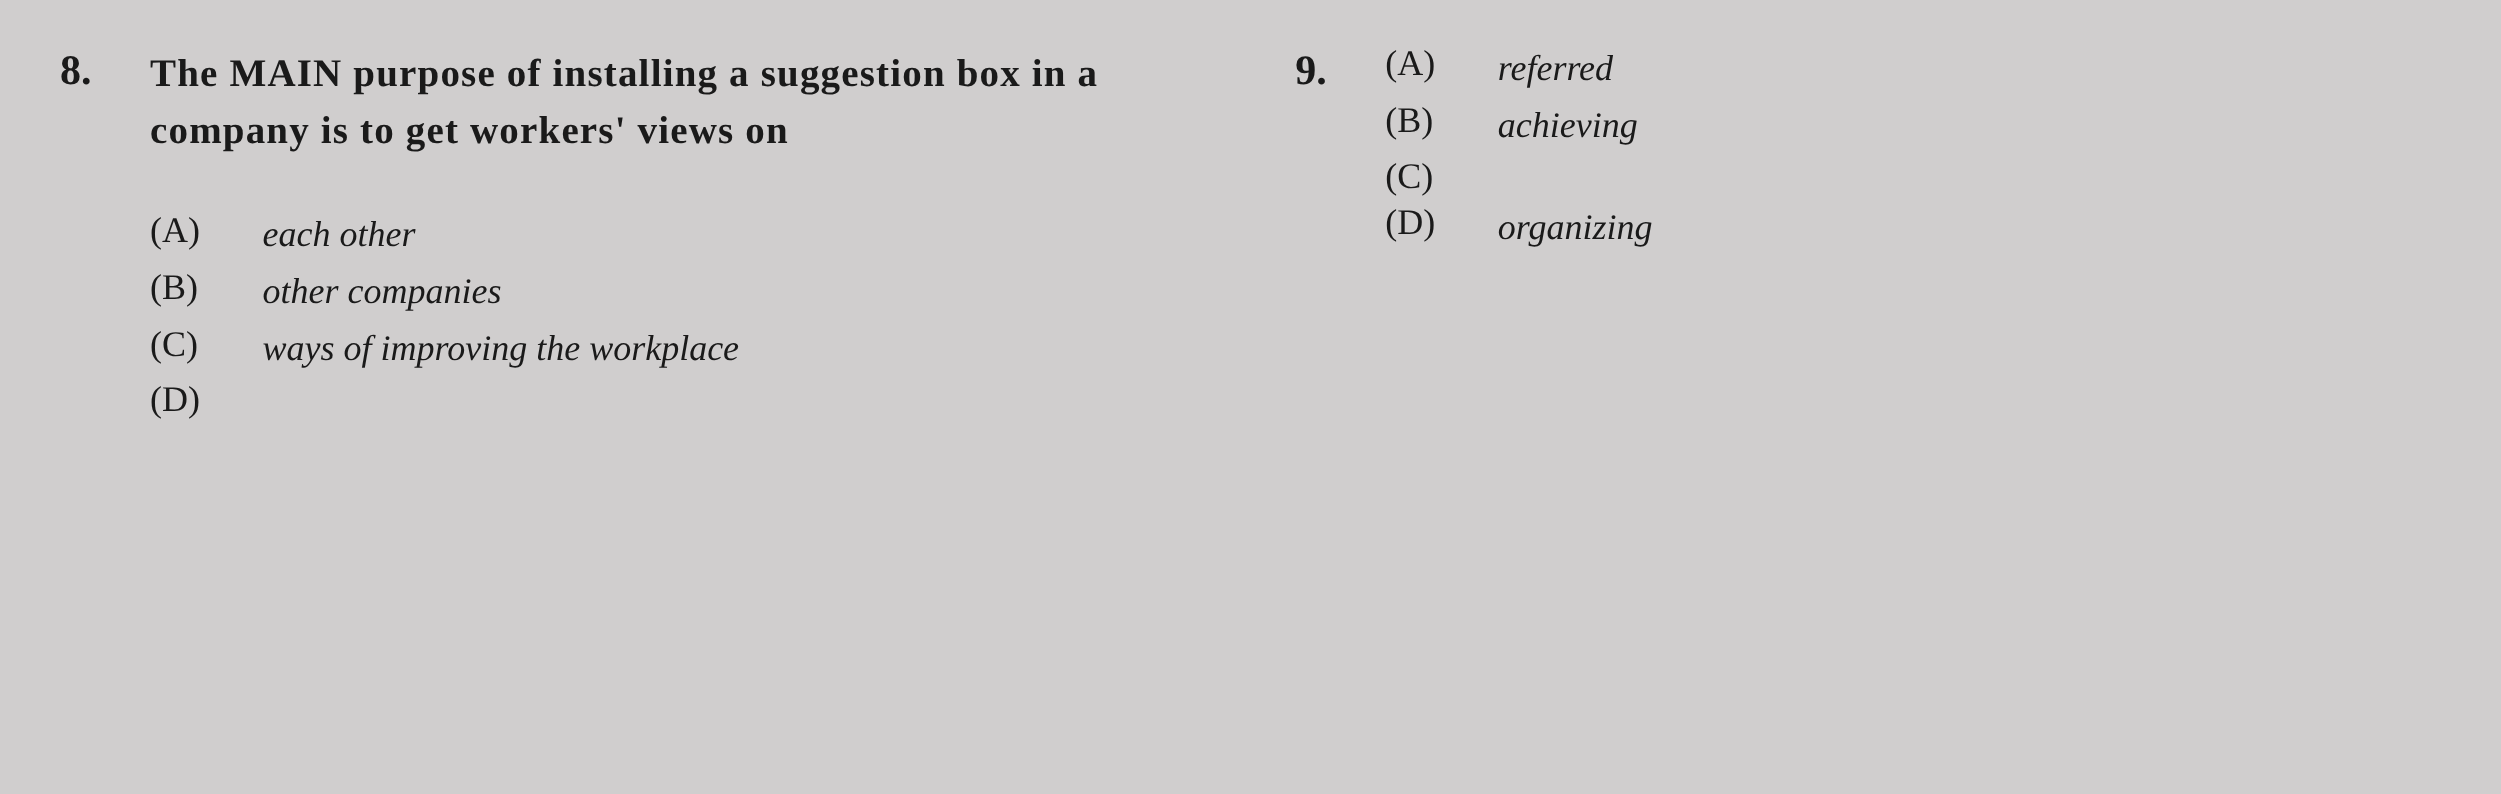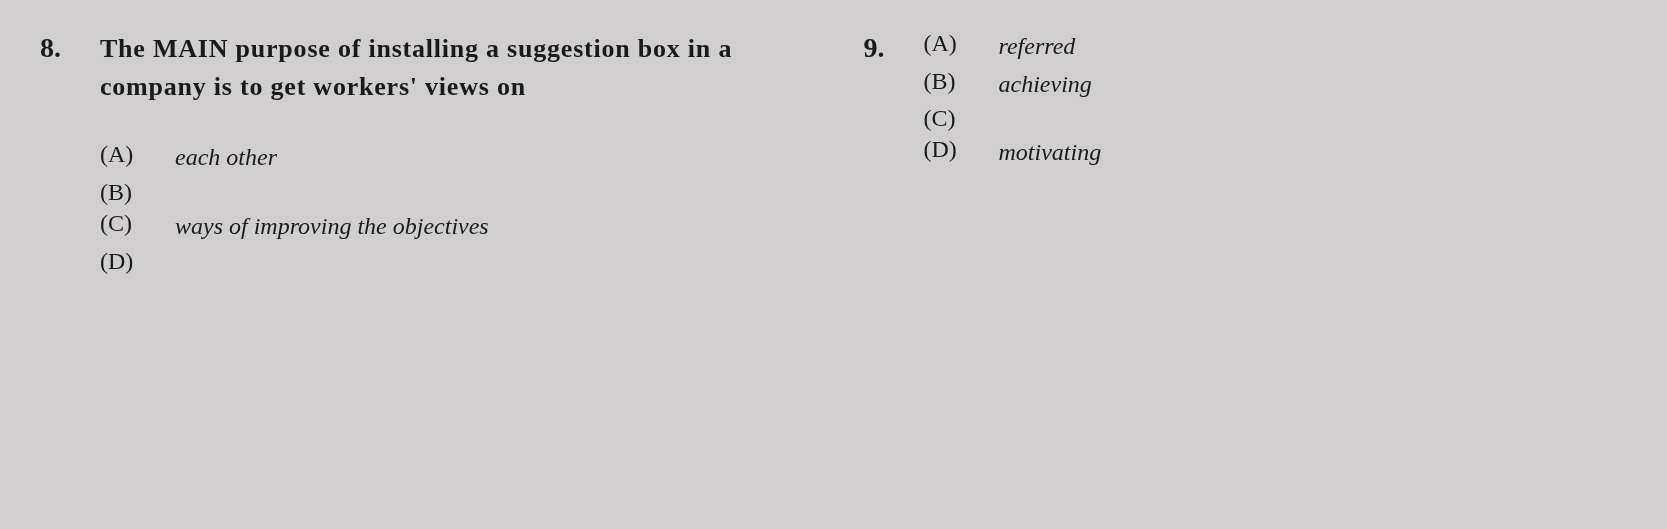--- a/index.html
+++ b/index.html
@@ -108,24 +108,25 @@
       <div class="question-number">8.</div>
       <div class="question-content">
         <div class="question-text">The MAIN purpose of installing a suggestion box in a company is to get workers' views on</div>
         <div class="options-list">
           <div class="option-row">
             <span class="option-label">(A)</span>
             <span class="option-text">each other</span>
           </div>
           <div class="option-row">
             <span class="option-label">(B)</span>
+            <span class="option-text">other companies</span>
           </div>
           <div class="option-row">
             <span class="option-label">(C)</span>
-            <span class="option-text">ways of improving the objectives</span>
+            <span class="option-text">ways of improving the workplace</span>
           </div>
           <div class="option-row">
             <span class="option-label">(D)</span>
           </div>
         </div>
       </div>
     </div>
 
     <div class="question-separator"></div>
 
@@ -139,20 +140,20 @@
           </div>
           <div class="option-row">
             <span class="option-label">(B)</span>
             <span class="option-text">achieving</span>
           </div>
           <div class="option-row">
             <span class="option-label">(C)</span>
           </div>
           <div class="option-row">
             <span class="option-label">(D)</span>
-            <span class="option-text">motivating</span>
+            <span class="option-text">organizing</span>
           </div>
         </div>
       </div>
     </div>
 
   </div>
 </div>
 
 </body></html>

